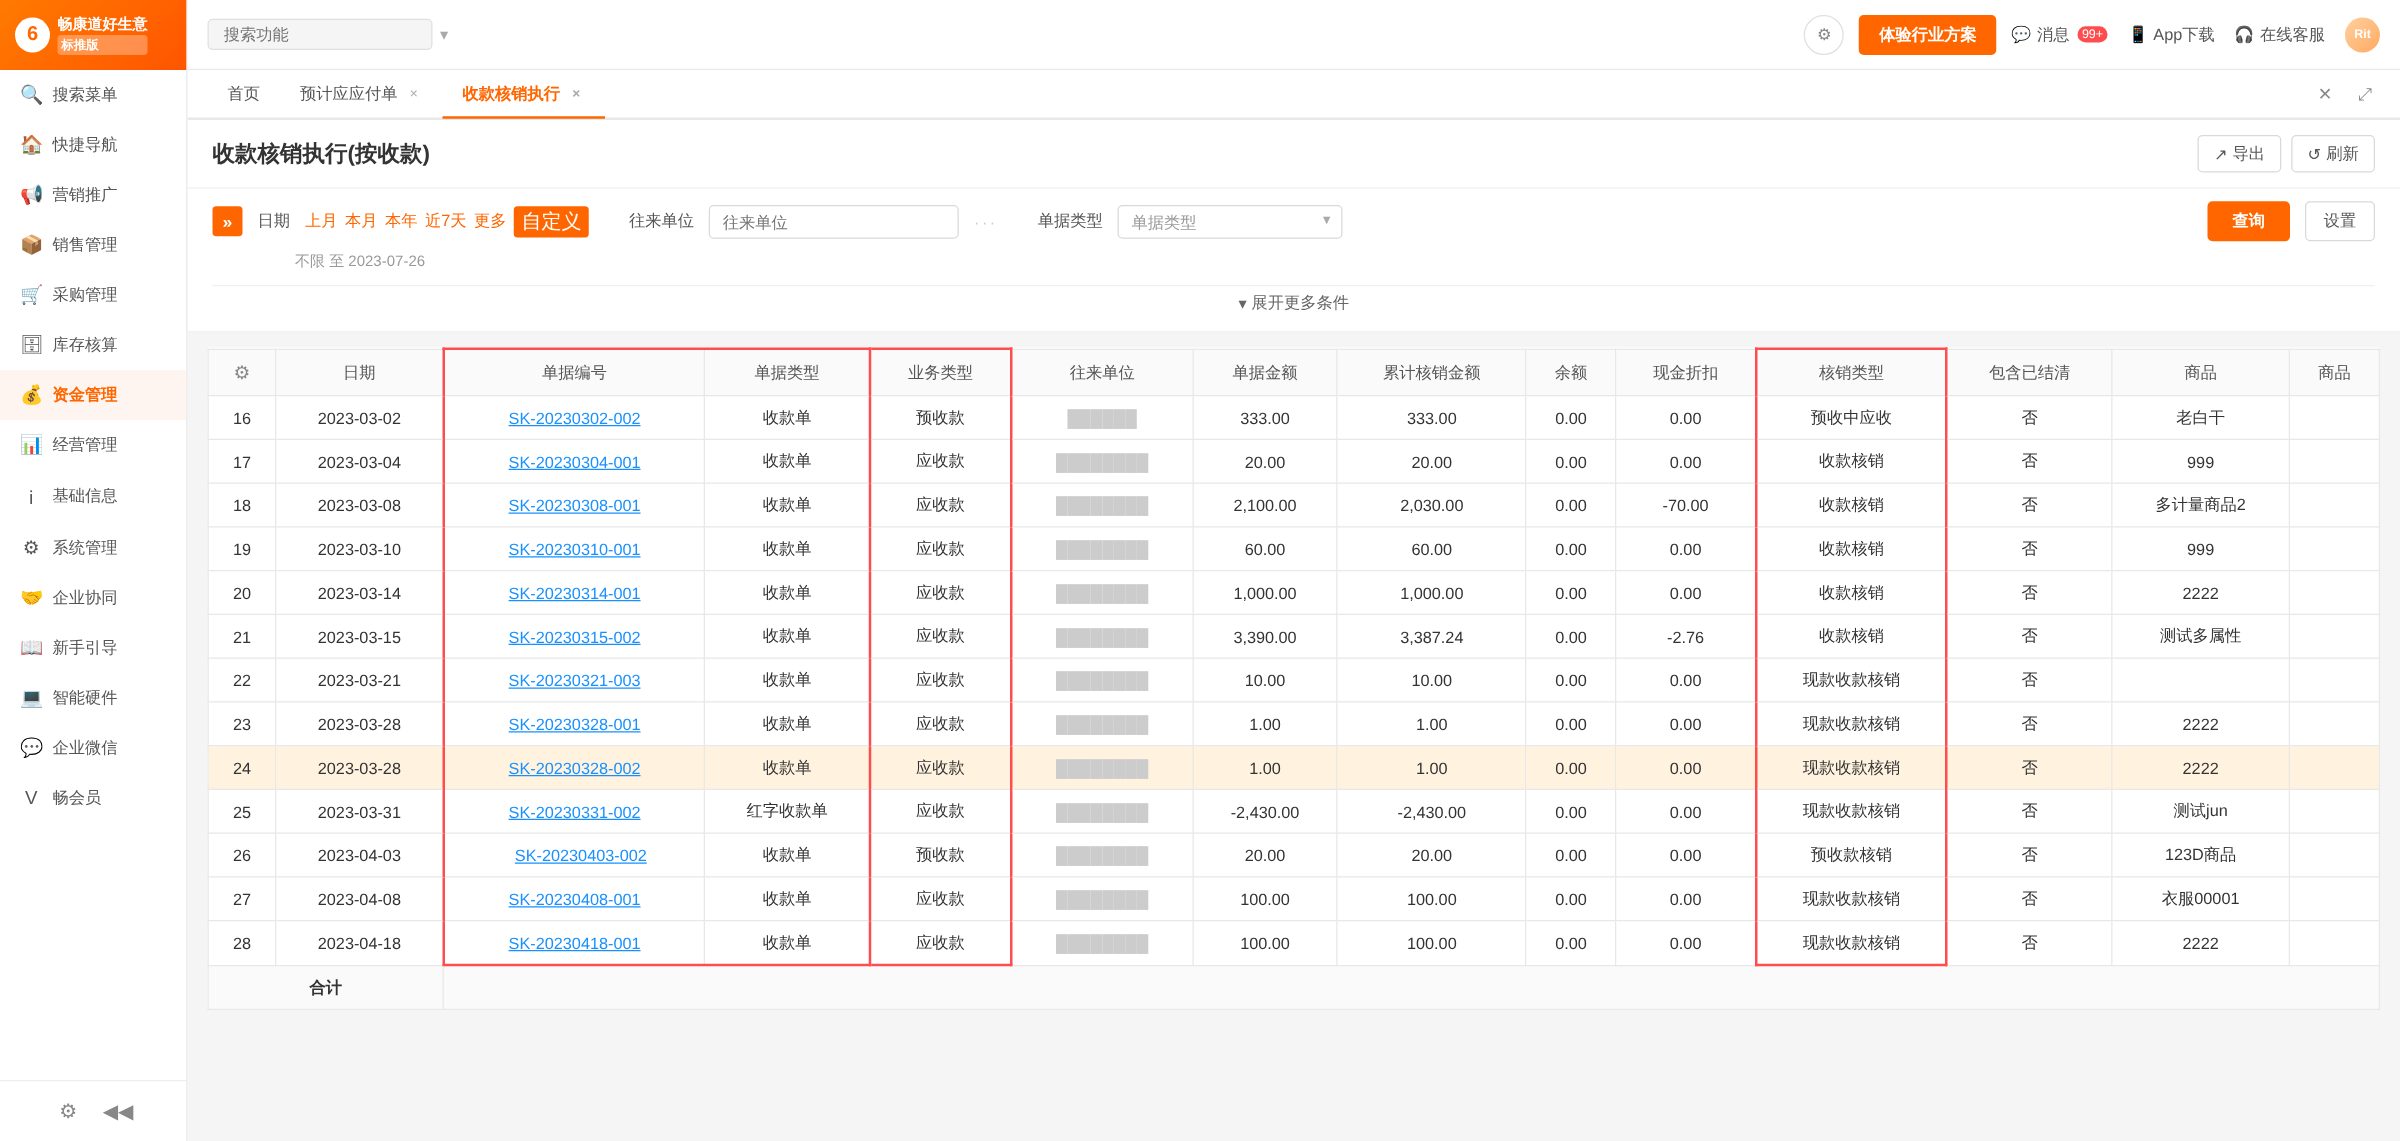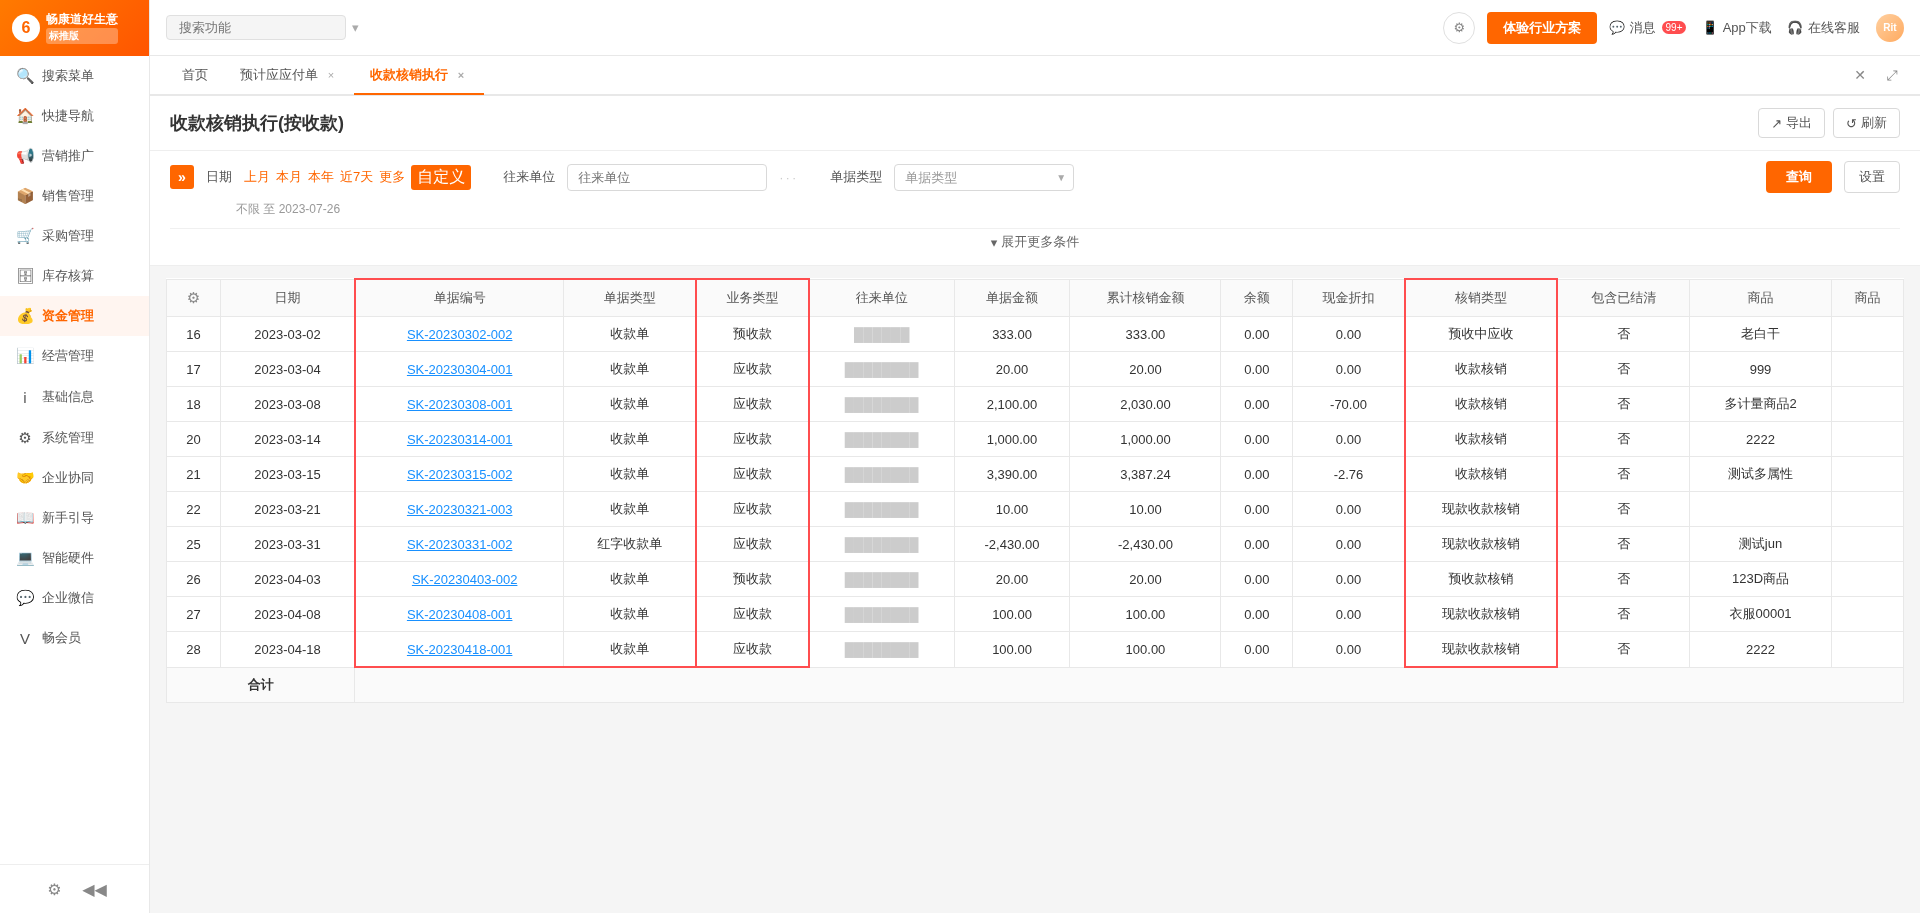--- a/index.html
+++ b/index.html
@@ -569,20 +569,38 @@
     <td class="">2,100.00</td>
     <td class="">2,030.00</td>
     <td>0.00</td>
     <td class="negative-val">-70.00</td>
     <td style="border-left:2px solid #ff4d4f; border-right:2px solid #ff4d4f;">收款核销</td>
     <td>否</td>
     <td>多计量商品2</td>
     <td></td>
   </tr>
             <tr>
+    <td>19</td>
+    <td>2023-03-10</td>
+    <td style="border-left:2px solid #ff4d4f;">
+      <span class="link-cell">SK-20230310-001</span>
+    </td>
+    <td style="border-right:2px solid #ff4d4f;">收款单</td>
+    <td style="border-left:2px solid #ff4d4f; border-right:2px solid #ff4d4f;">应收款</td>
+    <td style="color:#ccc;">████████</td>
+    <td class="">60.00</td>
+    <td class="">60.00</td>
+    <td>0.00</td>
+    <td class="">0.00</td>
+    <td style="border-left:2px solid #ff4d4f; border-right:2px solid #ff4d4f;">收款核销</td>
+    <td>否</td>
+    <td>999</td>
+    <td></td>
+  </tr>
+            <tr>
     <td>20</td>
     <td>2023-03-14</td>
     <td style="border-left:2px solid #ff4d4f;">
       <span class="link-cell">SK-20230314-001</span>
     </td>
     <td style="border-right:2px solid #ff4d4f;">收款单</td>
     <td style="border-left:2px solid #ff4d4f; border-right:2px solid #ff4d4f;">应收款</td>
     <td style="color:#ccc;">████████</td>
     <td class="">1,000.00</td>
     <td class="">1,000.00</td>
@@ -620,20 +638,56 @@
     <td style="border-right:2px solid #ff4d4f;">收款单</td>
     <td style="border-left:2px solid #ff4d4f; border-right:2px solid #ff4d4f;">应收款</td>
     <td style="color:#ccc;">████████</td>
     <td class="">10.00</td>
     <td class="">10.00</td>
     <td>0.00</td>
     <td class="">0.00</td>
     <td style="border-left:2px solid #ff4d4f; border-right:2px solid #ff4d4f;">现款收款核销</td>
     <td>否</td>
     <td></td>
+    <td></td>
+  </tr>
+            <tr>
+    <td>23</td>
+    <td>2023-03-28</td>
+    <td style="border-left:2px solid #ff4d4f;">
+      <span class="link-cell">SK-20230328-001</span>
+    </td>
+    <td style="border-right:2px solid #ff4d4f;">收款单</td>
+    <td style="border-left:2px solid #ff4d4f; border-right:2px solid #ff4d4f;">应收款</td>
+    <td style="color:#ccc;">████████</td>
+    <td class="">1.00</td>
+    <td class="">1.00</td>
+    <td>0.00</td>
+    <td class="">0.00</td>
+    <td style="border-left:2px solid #ff4d4f; border-right:2px solid #ff4d4f;">现款收款核销</td>
+    <td>否</td>
+    <td>2222</td>
+    <td></td>
+  </tr>
+            <tr class="highlighted">
+    <td>24</td>
+    <td>2023-03-28</td>
+    <td style="border-left:2px solid #ff4d4f;">
+      <span class="link-cell">SK-20230328-002</span>
+    </td>
+    <td style="border-right:2px solid #ff4d4f;">收款单</td>
+    <td style="border-left:2px solid #ff4d4f; border-right:2px solid #ff4d4f;">应收款</td>
+    <td style="color:#ccc;">████████</td>
+    <td class="">1.00</td>
+    <td class="">1.00</td>
+    <td>0.00</td>
+    <td class="">0.00</td>
+    <td style="border-left:2px solid #ff4d4f; border-right:2px solid #ff4d4f;">现款收款核销</td>
+    <td>否</td>
+    <td>2222</td>
     <td></td>
   </tr>
             <tr>
     <td>25</td>
     <td>2023-03-31</td>
     <td style="border-left:2px solid #ff4d4f;">
       <span class="link-cell">SK-20230331-002</span>
     </td>
     <td style="border-right:2px solid #ff4d4f;">红字收款单</td>
     <td style="border-left:2px solid #ff4d4f; border-right:2px solid #ff4d4f;">应收款</td>

